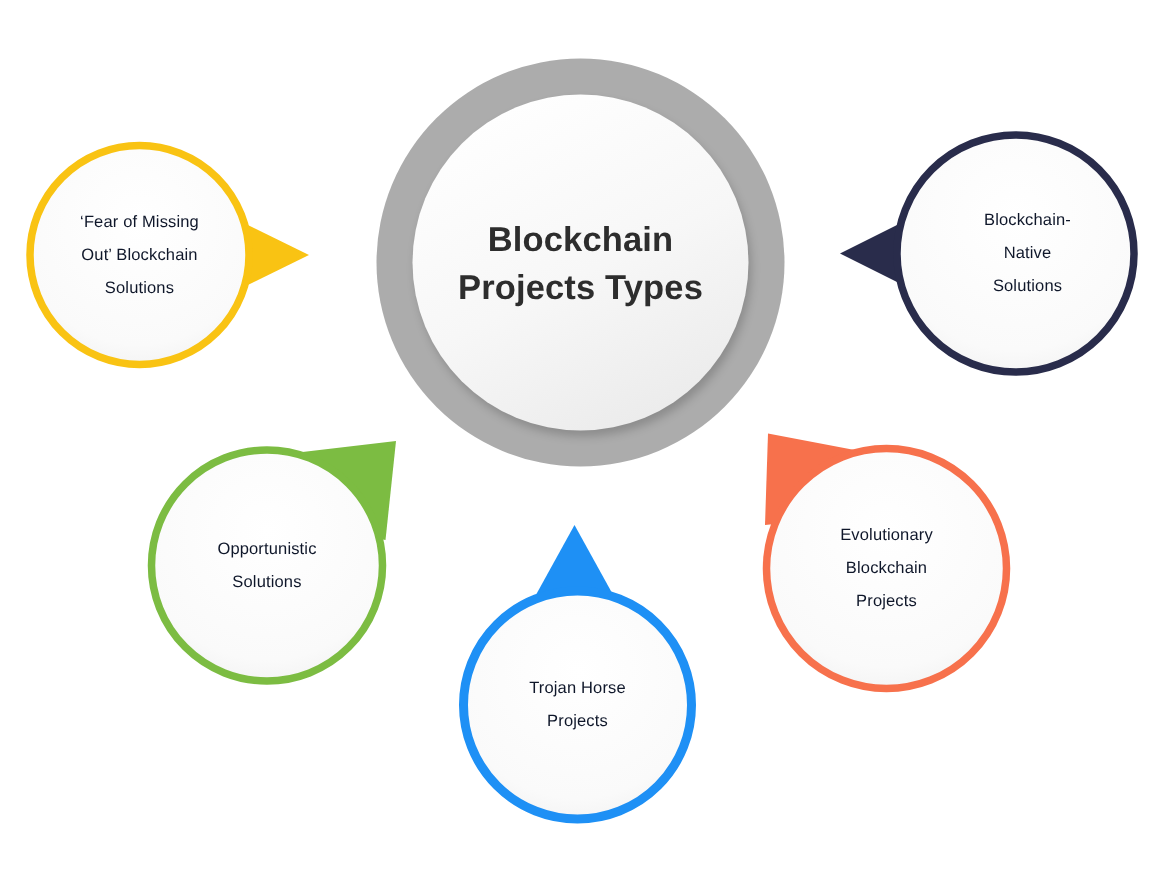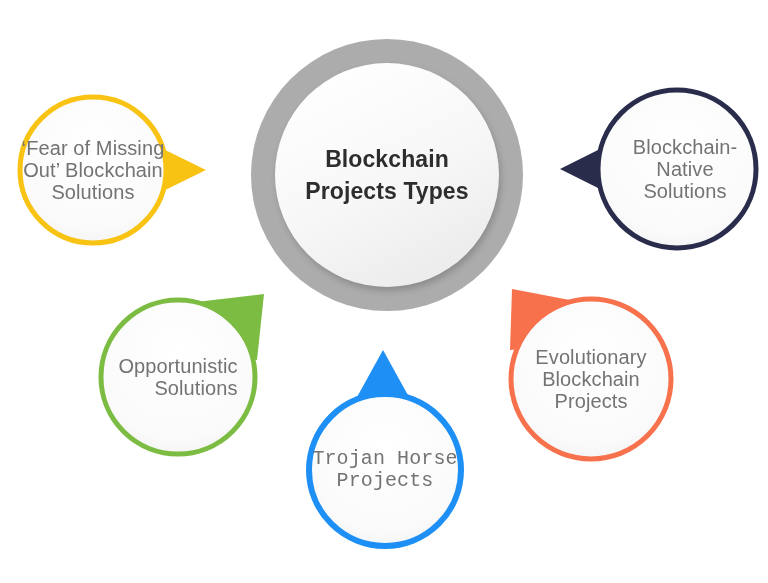--- a/index.html
+++ b/index.html
@@ -25,36 +25,36 @@
   .inner-shadow {
     filter: drop-shadow(2px 4px 3px rgba(0,0,0,0.18));
   }
   .label {
     position: absolute;
     display: flex;
     align-items: center;
     justify-content: center;
     text-align: center;
     white-space: pre-line;
-    color: #737373;
-    font-size: 20px;
+    color: #0f172a;
+    font-size: 11px;
     line-height: 22px;
     letter-spacing: 0.1px;
     z-index: 2;
   }
   .label.center-title {
     color: #2D2D2D;
     font-size: 23px;
     font-weight: bold;
     line-height: 32px;
   }
   .label.fomo        { left: 20px;  top: 97px;  width: 146px; height: 146px; }
   .label.native      { left: 606px; top: 90px;  width: 158px; height: 158px; }
-  .label.opportunistic { left: 101px; top: 300px; width: 154px; height: 154px; text-align: right; }
-  .label.trojan      { left: 309px; top: 394px; width: 152px; height: 152px; font-family: Liberation Mono, monospace; }
+  .label.opportunistic { left: 101px; top: 300px; width: 154px; height: 154px; }
+  .label.trojan      { left: 309px; top: 394px; width: 152px; height: 152px; }
   .label.evolutionary{ left: 511px; top: 299px; width: 160px; height: 160px; }
   .label.center-title { left: 277px; top: 65px; width: 220px; height: 220px; }
 </style>
 </head>
 <body>
 
 <div class="canvas">
 
   <svg class="shapes" viewBox="0 0 768 583" xmlns="http://www.w3.org/2000/svg">
     <defs>

